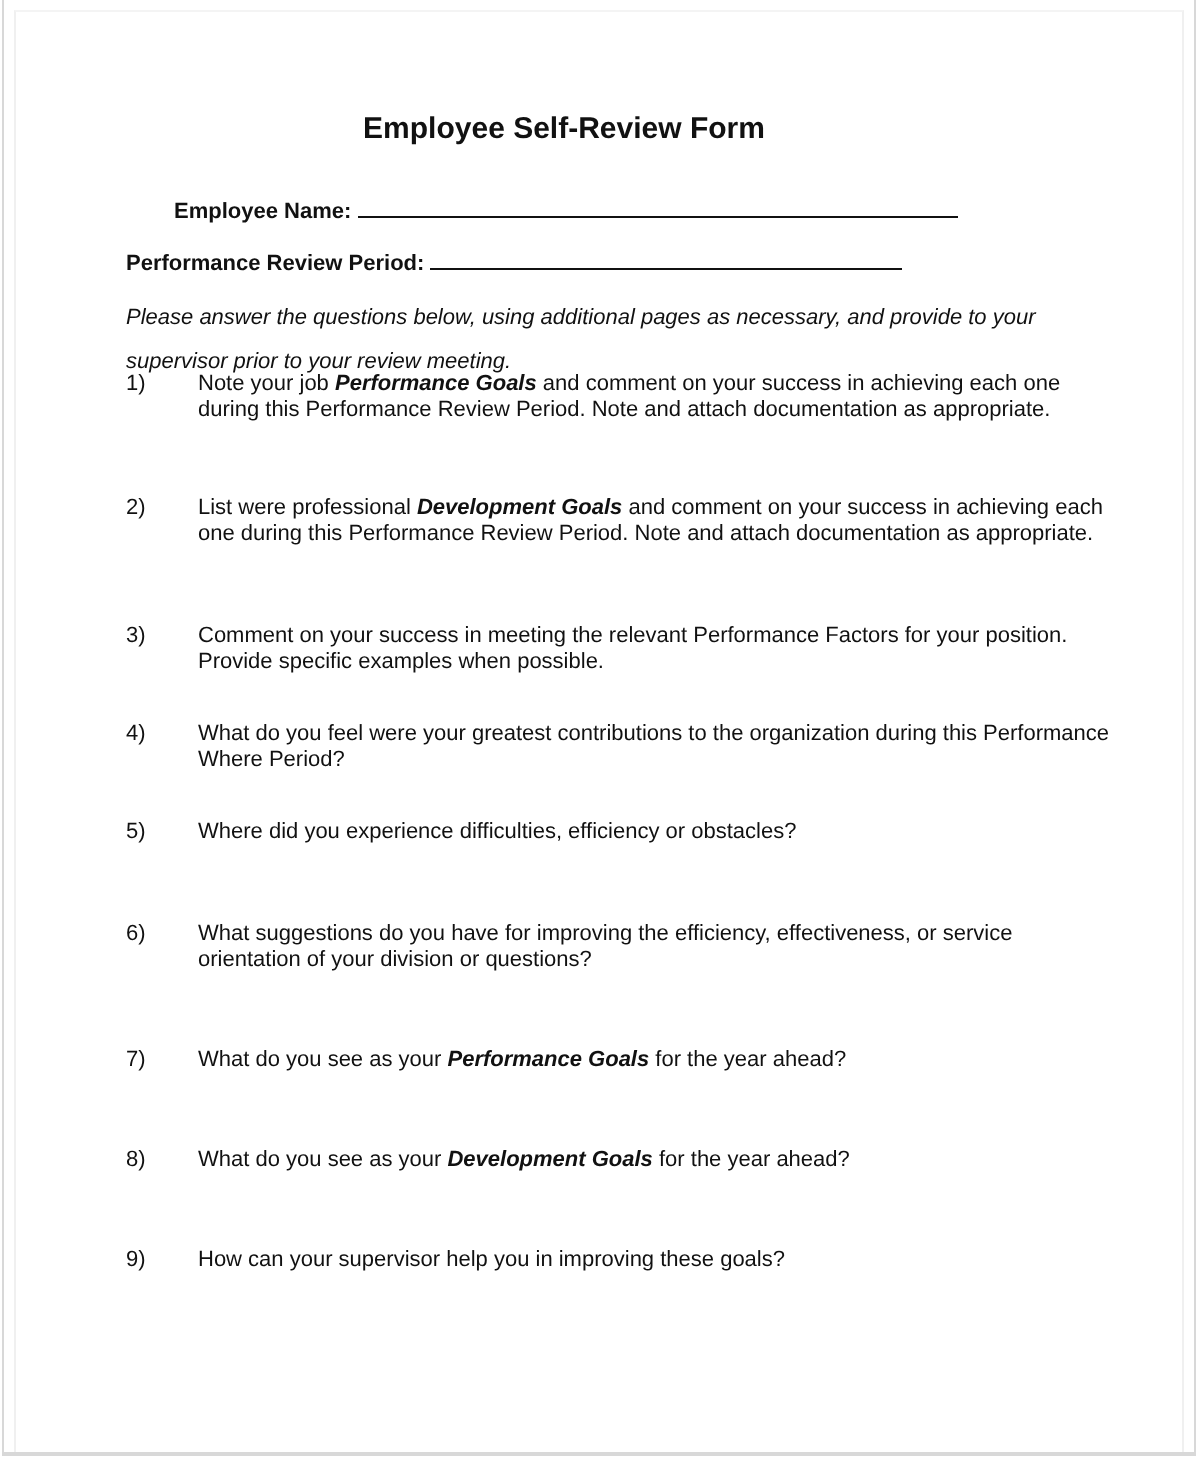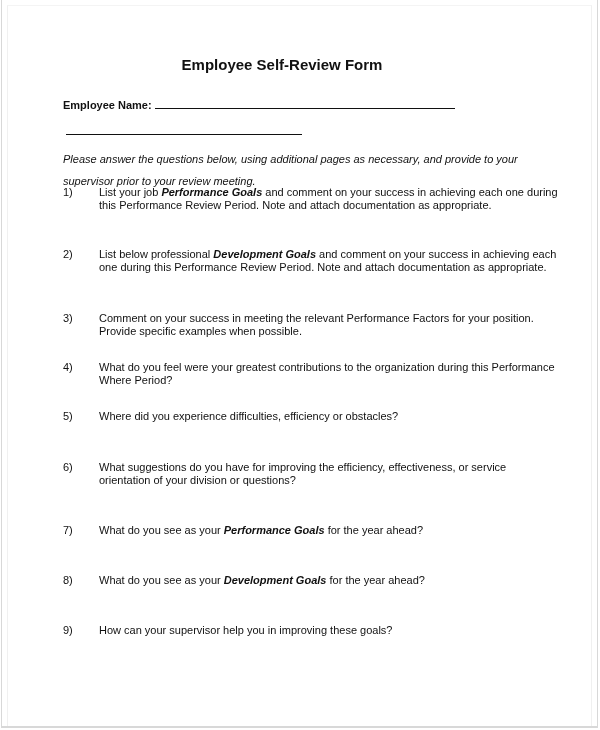--- a/index.html
+++ b/index.html
@@ -22,38 +22,38 @@
 </style>
 </head>
 <body>
 
 <div class="frame">
     <div class="inner"></div>
   </div>
 
 <div class="title">Employee Self-Review Form</div>
 
-<div class="field" style="top:98px;">
+<div class="field" style="top:98px;margin-left:24px;">
   <span>Employee Name:</span><span class="line" style="width:300px;"></span>
 </div>
 
 <div class="field" style="top:124px;">
-  <span class="line" style="width:236px;"></span>
+  <span>Performance Review Period:</span><span class="line" style="width:236px;"></span>
 </div>
 
 <div class="intro">Please answer the questions below, using additional pages as necessary, and provide to your supervisor prior to your review meeting.</div>
 
 <div class="q" style="top:186px;">
   <span class="num">1)</span>
-  <span class="text"><span>List your job </span><b>Performance Goals</b><span> and comment on your success in achieving each one during this Performance Review Period.  Note and attach documentation as appropriate.</span></span>
+  <span class="text"><span>Note your job </span><b>Performance Goals</b><span> and comment on your success in achieving each one during this Performance Review Period.  Note and attach documentation as appropriate.</span></span>
 </div>
 
 <div class="q" style="top:248px;">
   <span class="num">2)</span>
-  <span class="text"><span>List below professional </span><b>Development Goals</b><span> and comment on your success in achieving each one during this Performance Review Period.  Note and attach documentation as appropriate.</span></span>
+  <span class="text"><span>List were professional </span><b>Development Goals</b><span> and comment on your success in achieving each one during this Performance Review Period.  Note and attach documentation as appropriate.</span></span>
 </div>
 
 <div class="q" style="top:312px;">
   <span class="num">3)</span>
   <span class="text">Comment on your success in meeting the relevant Performance Factors for your position.  Provide specific examples when possible.</span>
 </div>
 
 <div class="q" style="top:361px;">
   <span class="num">4)</span>
   <span class="text">What do you feel were your greatest contributions to the organization during this Performance Where Period?</span>

